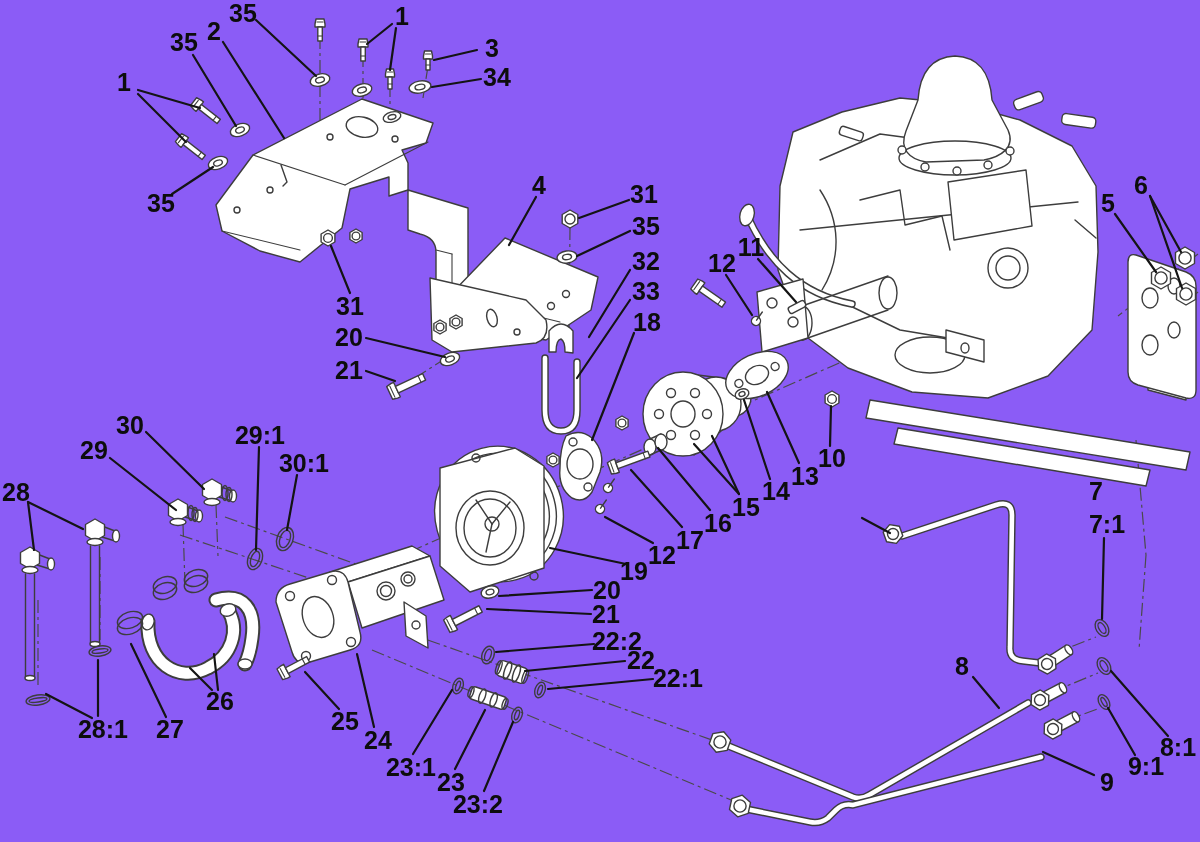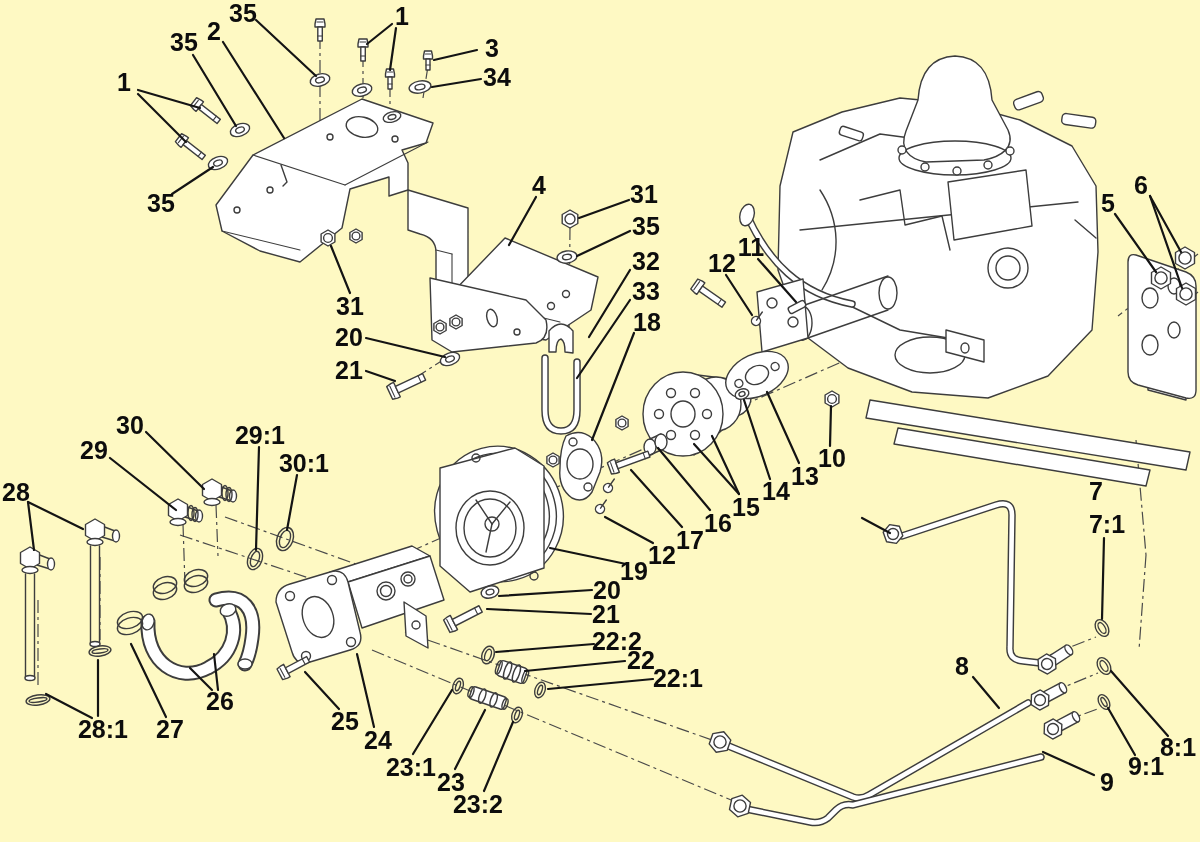--- a/index.html
+++ b/index.html
@@ -1,16 +1,16 @@
 <!DOCTYPE html>
 <html><head>
 <meta charset="utf-8">
 <style>
   html,body{margin:0;padding:0;background:#ffffff;}
-  .stage{position:relative;width:1200px;height:842px;background:#fef9c3;overflow:hidden;font-family:"Liberation Sans",sans-serif;}
+  .stage{position:relative;width:1200px;height:842px;background:#8b5cf6;overflow:hidden;font-family:"Liberation Sans",sans-serif;}
   svg{position:absolute;inset:0;}
   .ln{fill:#ffffff;stroke:#3d3d3d;stroke-width:1.4;stroke-linejoin:round;}
   .lno{fill:none;stroke:#3d3d3d;stroke-width:1.4;stroke-linecap:round;stroke-linejoin:round;}
   .thn{fill:none;stroke:#3d3d3d;stroke-width:1.1;stroke-linecap:round;}
   .thk{fill:none;stroke:#3d3d3d;stroke-width:7.5;stroke-linecap:round;}
   .thkw{fill:none;stroke:#ffffff;stroke-width:4.6;stroke-linecap:round;}
   .hose{fill:none;stroke:#3d3d3d;stroke-width:15;stroke-linecap:round;}
   .hosew{fill:none;stroke:#ffffff;stroke-width:11;stroke-linecap:round;}
   .cl{stroke:#4a4a4a;stroke-width:1.2;stroke-dasharray:13 4 3 4;fill:none;}
   .leader{stroke:#141414;stroke-width:2.2;stroke-linecap:round;}

